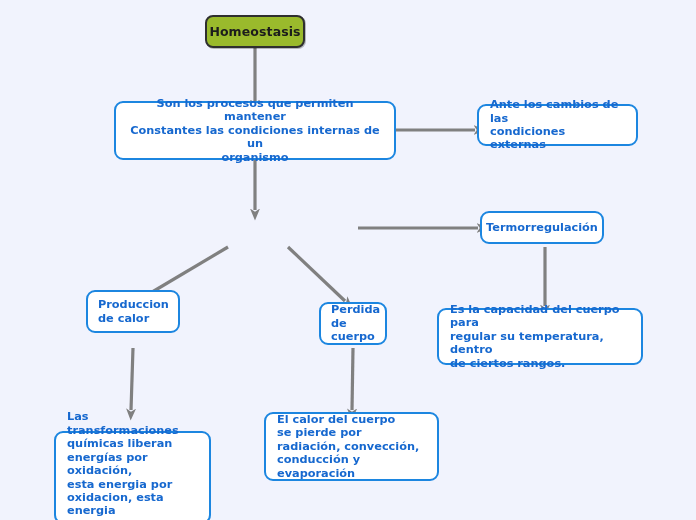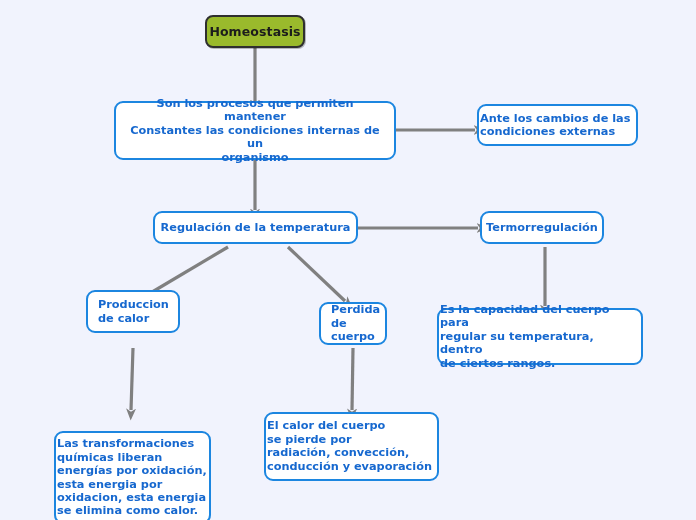--- a/index.html
+++ b/index.html
@@ -68,21 +68,21 @@
   .node.blue.center {
     align-items: center;
   }
   .node.blue.center .txt {
     text-align: center;
   }
   .node.blue.left .txt {
     text-align: left;
   }
   .pad-lg { padding: 6px 12px; }
-  .pad-md { padding: 6px 1px; }
+  .pad-md { padding: 6px 11px; }
   .pad-sm { padding: 5px 10px; }
 </style>
 </head>
 <body>
 
 <div id="canvas">
 
   <svg id="edges" viewBox="0 0 696 520">
     <defs>
       <marker id="ah" markerWidth="14" markerHeight="10" refX="1.5" refY="5" orient="auto" markerUnits="userSpaceOnUse">
@@ -111,23 +111,20 @@
     <span class="txt">Son los procesos que permiten mantener
 Constantes las condiciones internas de un
 organismo</span>
   </div>
 
   <div class="node blue left pad-md" style="left:477px; top:104px; width:161px; height:42px;">
     <span class="txt">Ante los cambios de las
 condiciones externas</span>
   </div>
 
-  <div class="node blue center pad-md" style="left:153px; top:211px; width:205px; height:33px;">
-    <span class="txt">Regulación de la temperatura</span>
-  </div>
 
   <div class="node blue center pad-md" style="left:480px; top:211px; width:124px; height:33px;">
     <span class="txt">Termorregulación</span>
   </div>
 
   <div class="node blue left pad-md" style="left:437px; top:308px; width:206px; height:57px;">
     <span class="txt">Es la capacidad del cuerpo para
 regular su temperatura, dentro
 de ciertos rangos.</span>
   </div>
@@ -144,20 +141,20 @@
 
   <div class="node blue left pad-md" style="left:54px; top:431px; width:157px; height:93px;">
     <span class="txt">Las transformaciones
 químicas liberan
 energías por oxidación,
 esta energia por
 oxidacion, esta energia
 se elimina como calor.</span>
   </div>
 
-  <div class="node blue left pad-md" style="left:264px; top:412px; width:175px; height:69px;justify-content:flex-end;">
+  <div class="node blue left pad-md" style="left:264px; top:412px; width:175px; height:69px;">
     <span class="txt">El calor del cuerpo
 se pierde por
 radiación, convección,
 conducción y evaporación</span>
   </div>
 
 </div>
 
 </body></html>

